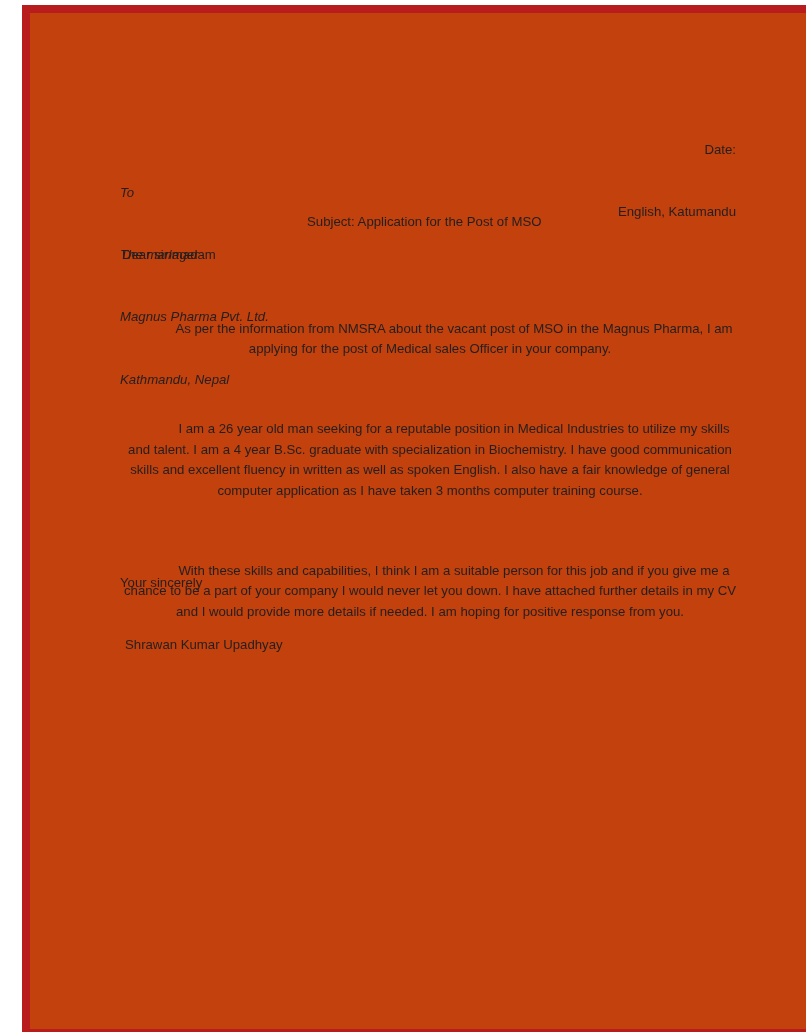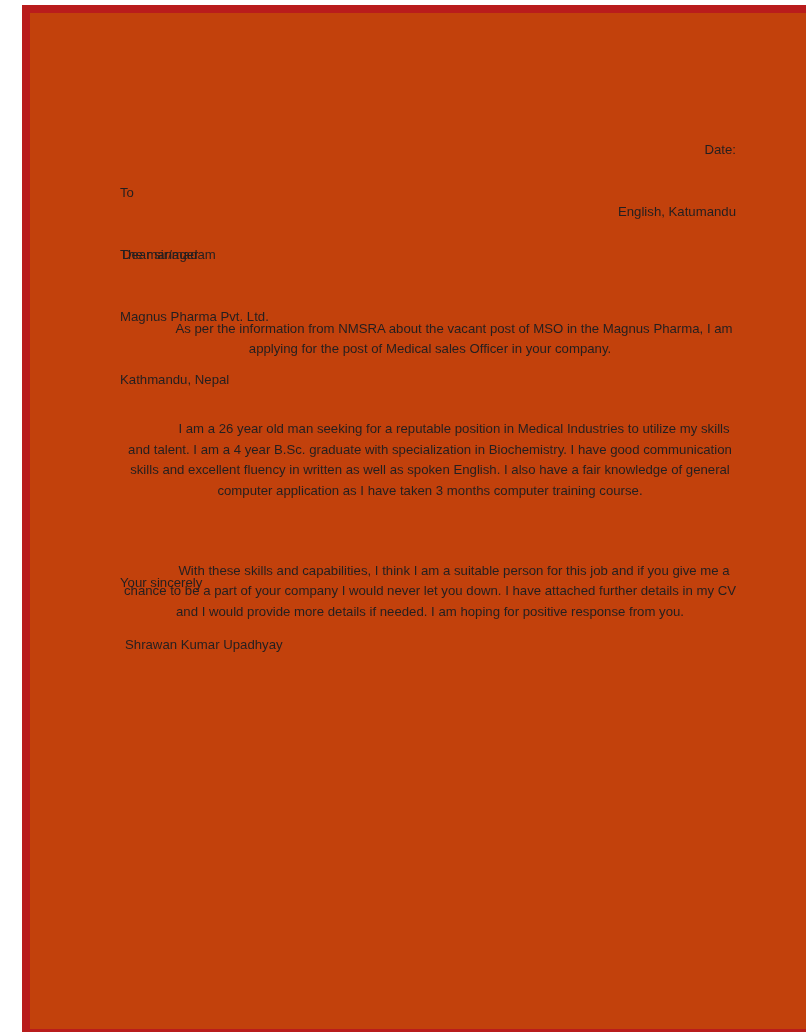--- a/index.html
+++ b/index.html
@@ -53,20 +53,21 @@
 
   .address-block {
     position: absolute;
     left: 90px;
     top: 128px;
     width: 616px;
     text-align: left;
   }
   .address-block .line {
     display: block;
+    font-style: italic;
   }
 
   .subject-line {
     position: absolute;
     left: 277px;
     top: 199px;
     white-space: nowrap;
   }
 
   .salutation {
@@ -115,20 +116,21 @@
       <span class="line">English, Katumandu</span>
     </div>
 
     <div class="address-block doc-text">
       <span class="line">To</span>
       <span class="line">The manager</span>
       <span class="line">Magnus Pharma Pvt. Ltd.</span>
       <span class="line">Kathmandu, Nepal</span>
     </div>
 
+    <div class="subject-line doc-text">Subject: Application for the Post of MSO</div>
 
     <div class="salutation doc-text">Dear sir/madam</div>
 
     <div class="body-block doc-text">
       <p>As per the information from NMSRA about the vacant post of MSO in the Magnus Pharma, I am applying for the post of Medical sales Officer in your company.</p>
       <p>I am a 26 year old man seeking for a reputable position in Medical Industries to utilize my skills and talent. I am a 4 year B.Sc. graduate with specialization in Biochemistry. I have good communication skills and excellent fluency in written as well as spoken English. I also have a fair knowledge of general computer application as I have taken 3 months computer training course.</p>
       <p>With these skills and capabilities, I think I am a suitable person for this job and if you give me a chance to be a part of your company I would never let you down. I have attached further details in my CV and I would provide more details if needed. I am hoping for positive response from you.</p>
     </div>
 
     <div class="closing-block doc-text">

